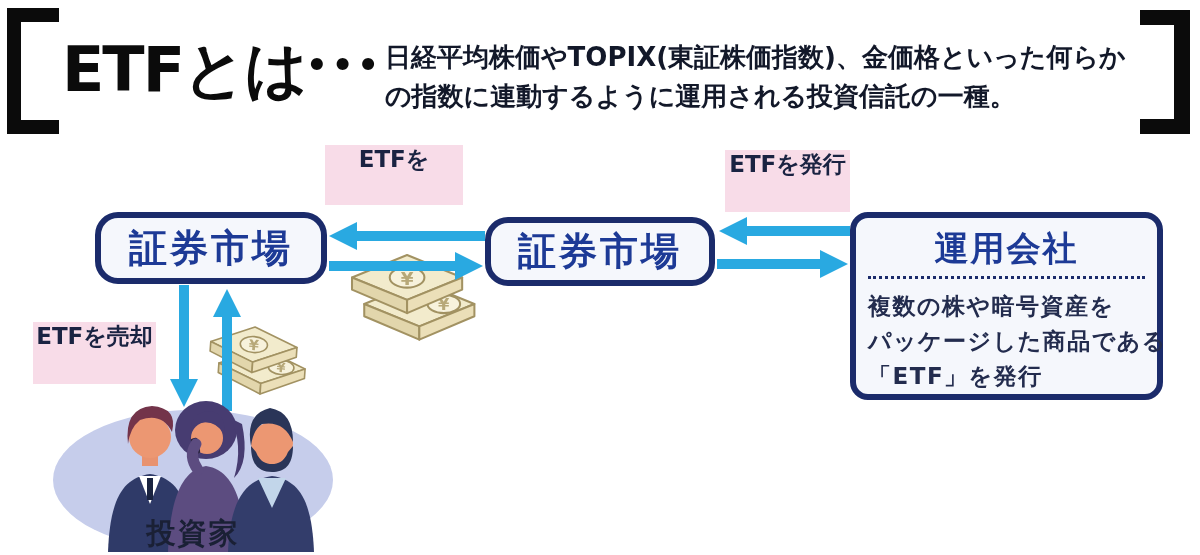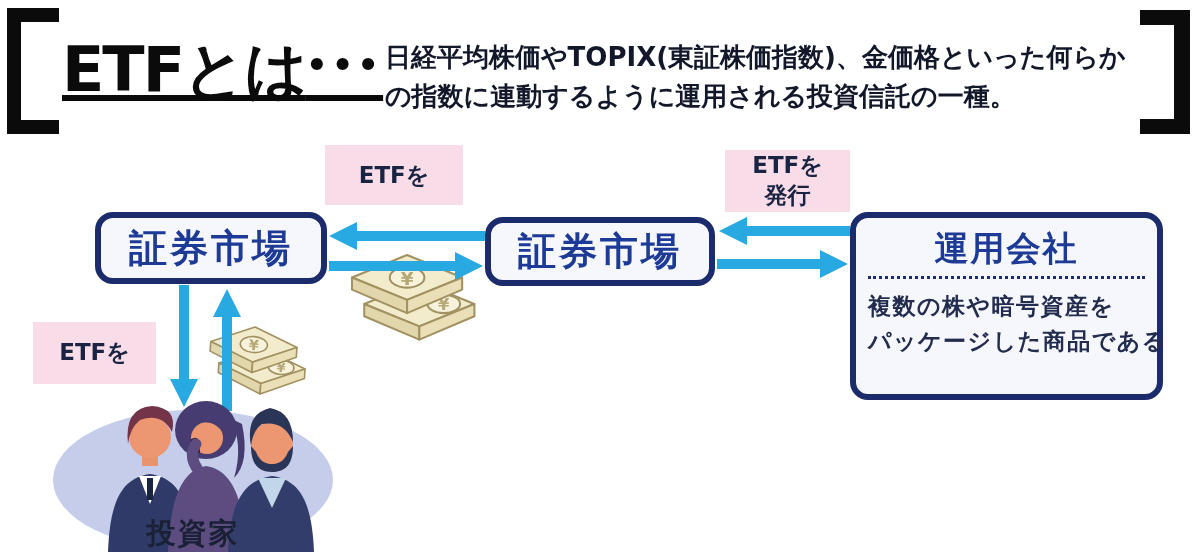--- a/index.html
+++ b/index.html
@@ -6,40 +6,40 @@
   body { background:#fff; font-family:"DejaVu Sans", sans-serif; }
   .page { position:relative; width:1200px; height:555px; background:#ffffff; overflow:hidden; }
 
   
   .bracket { position:absolute; }
   .bracket-left  { left:7px;  top:8px;  width:52px; height:126px;
                    border-left:14px solid #0b0b0b; border-top:14px solid #0b0b0b; border-bottom:14px solid #0b0b0b; }
   .bracket-right { left:1140px; top:10px; width:50px; height:124px;
                    border-right:16px solid #0b0b0b; border-top:15px solid #0b0b0b; border-bottom:15px solid #0b0b0b; }
   .hdr-title { position:absolute; left:62px; top:28px; font-size:62px; font-weight:900;
-               color:#0b0b0b; letter-spacing:-2px; white-space:nowrap;text-decoration:underline; }
+               color:#0b0b0b; letter-spacing:-2px; white-space:nowrap; }
   .hdr-title .dots { font-size:34px; letter-spacing:4px; vertical-align:14px; }
   .hdr-desc { position:absolute; left:385px; top:38px; width:762px; font-size:26px; line-height:1.5;
               font-weight:600; color:#121829; }
 
   
   .node { position:absolute; background:#f5f7fc; border:6px solid #1b2b6b; border-radius:18px; z-index:3; }
-  .node-center { display:flex; align-items:center; justify-content:center; }
+  .node-center { display:flex; align-items:center; justify-content:center;border-radius:23px; }
   .node-market { left:95px;  top:212px; width:232px; height:72px; }
   .node-broker { left:485px; top:217px; width:230px; height:69px; }
   .node-label  { font-size:38px; font-weight:bold; color:#1d3a96; letter-spacing:3px; white-space:nowrap; }
   .node-manager { left:850px; top:212px; width:313px; height:188px; padding-top:8px; }
   .manager-title { text-align:center; font-size:34px; font-weight:bold; color:#1d3a96; letter-spacing:2px; }
   .manager-divider { border-bottom:3px dotted #1b2b6b; margin:4px 12px 8px 12px; }
   .manager-body { padding:2px 12px 0 12px; font-size:23px; line-height:1.52; font-weight:600;
                   color:#232c4e; letter-spacing:1.5px; white-space:nowrap; }
 
   
   .flow-label { position:absolute; background:#f8dce8; color:#1a2342; font-weight:bold;
-                text-align:center; z-index:4; display:flex; flex-direction:column; justify-content:center; }
+                text-align:center; z-index:4; display:flex; flex-direction:row; justify-content:center; }
   .fl-sell-market { left:325px; top:145px; width:138px; height:60px; font-size:23px; line-height:1.25; }
   .fl-issue       { left:725px; top:150px; width:125px; height:62px; font-size:23px; line-height:1.3; }
   .fl-sell        { left:33px;  top:322px; width:123px; height:62px; font-size:23px; line-height:1.3; }
   .fl-package     { left:630px; top:297px; width:209px; height:91px; font-size:23px; line-height:1.3; }
 
   .investors-label { position:absolute; left:117px; top:514px; width:152px; text-align:center; z-index:5;
                      font-size:29px; font-weight:bold; color:#1a2035; letter-spacing:2px; }
 
   .svg-layer { position:absolute; left:0; top:0; z-index:1; }
 </style>
@@ -135,29 +135,31 @@
   </div>
   <div class="node node-center node-broker">
     <span class="node-label">証券市場</span>
   </div>
   <div class="node node-manager">
     <div class="manager-title">運用会社</div>
     <div class="manager-divider"></div>
     <div class="manager-body">
       <div>複数の株や暗号資産を</div>
       <div>パッケージした商品である</div>
+      <div>「ETF」を発行</div>
     </div>
   </div>
 
   <div class="flow-label fl-sell-market">
     <div>ETFを</div>
   </div>
   <div class="flow-label fl-issue">
     <div>ETFを</div>
     <div>発行</div>
   </div>
   <div class="flow-label fl-sell">
     <div>ETFを</div>
+    <div>売却</div>
   </div>
 
   <div class="investors-label">投資家</div>
 
 </div>
 
 </body></html>

